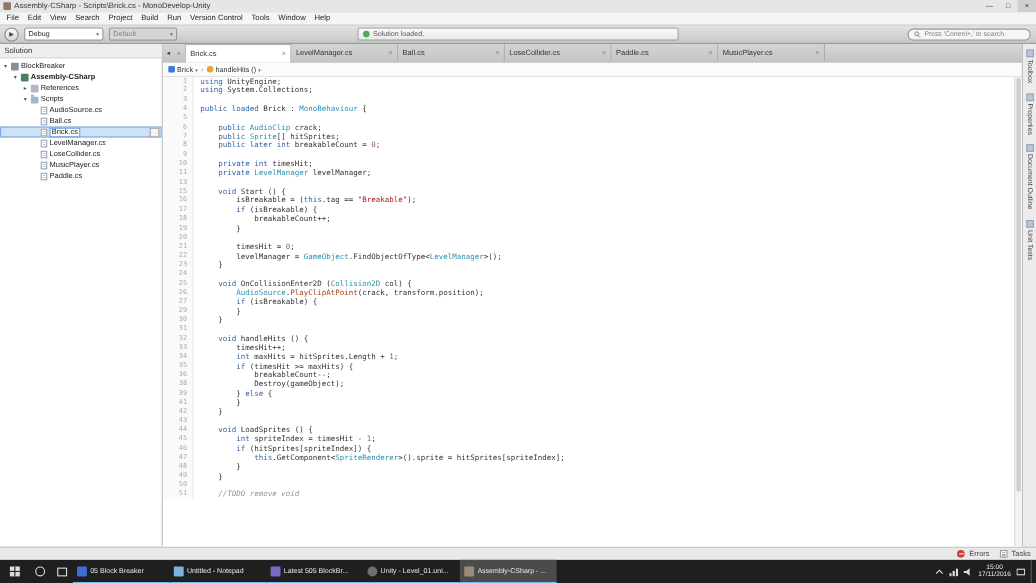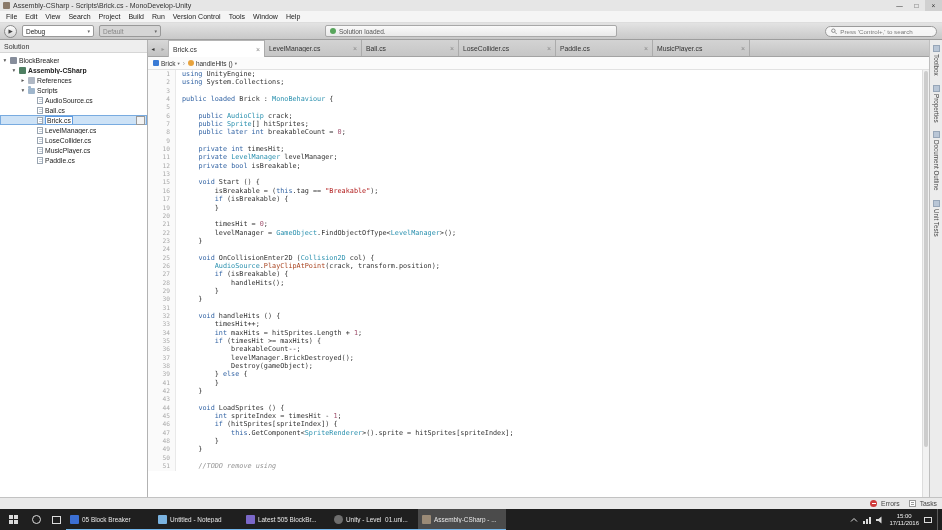--- a/index.html
+++ b/index.html
@@ -376,24 +376,20 @@
           <div class="code-line">
             <span class="ln">10</span>
             <span class="lc"><span class="tk-p">    </span><span class="tk-k">private</span><span class="tk-p"> </span><span class="tk-k">int</span><span class="tk-p"> timesHit;</span></span>
           </div>
 
           <div class="code-line">
             <span class="ln">11</span>
             <span class="lc"><span class="tk-p">    </span><span class="tk-k">private</span><span class="tk-p"> </span><span class="tk-t">LevelManager</span><span class="tk-p"> levelManager;</span></span>
           </div>
 
-          <div class="code-line">
-            <span class="ln">12</span>
-            <span class="lc"><span class="tk-p">    </span><span class="tk-k">private</span><span class="tk-p"> </span><span class="tk-k">bool</span><span class="tk-p"> isBreakable;</span></span>
-          </div>
 
           <div class="code-line">
             <span class="ln">13</span>
             <span class="lc"></span>
           </div>
 
 
           <div class="code-line">
             <span class="ln">15</span>
             <span class="lc"><span class="tk-p">    </span><span class="tk-k">void</span><span class="tk-p"> Start () {</span></span>
@@ -402,20 +398,24 @@
           <div class="code-line">
             <span class="ln">16</span>
             <span class="lc"><span class="tk-p">        isBreakable = (</span><span class="tk-k">this</span><span class="tk-p">.tag == </span><span class="tk-s">"Breakable"</span><span class="tk-p">);</span></span>
           </div>
 
           <div class="code-line">
             <span class="ln">17</span>
             <span class="lc"><span class="tk-p">        </span><span class="tk-k">if</span><span class="tk-p"> (isBreakable) {</span></span>
           </div>
 
+          <div class="code-line">
+            <span class="ln">18</span>
+            <span class="lc"><span class="tk-p">            breakableCount++;</span></span>
+          </div>
 
           <div class="code-line">
             <span class="ln">19</span>
             <span class="lc"><span class="tk-p">        }</span></span>
           </div>
 
           <div class="code-line">
             <span class="ln">20</span>
             <span class="lc"></span>
           </div>
@@ -448,24 +448,20 @@
           <div class="code-line">
             <span class="ln">26</span>
             <span class="lc"><span class="tk-p">        </span><span class="tk-t">AudioSource</span><span class="tk-p">.</span><span class="tk-m">PlayClipAtPoint</span><span class="tk-p">(crack, transform.position);</span></span>
           </div>
 
           <div class="code-line">
             <span class="ln">27</span>
             <span class="lc"><span class="tk-p">        </span><span class="tk-k">if</span><span class="tk-p"> (isBreakable) {</span></span>
           </div>
 
-          <div class="code-line">
-            <span class="ln">28</span>
-            <span class="lc"><span class="tk-p">            handleHits();</span></span>
-          </div>
 
           <div class="code-line">
             <span class="ln">29</span>
             <span class="lc"><span class="tk-p">        }</span></span>
           </div>
 
           <div class="code-line">
             <span class="ln">30</span>
             <span class="lc"><span class="tk-p">    }</span></span>
           </div>
@@ -493,24 +489,20 @@
           <div class="code-line">
             <span class="ln">35</span>
             <span class="lc"><span class="tk-p">        </span><span class="tk-k">if</span><span class="tk-p"> (timesHit &gt;= maxHits) {</span></span>
           </div>
 
           <div class="code-line">
             <span class="ln">36</span>
             <span class="lc"><span class="tk-p">            breakableCount--;</span></span>
           </div>
 
-          <div class="code-line">
-            <span class="ln">37</span>
-            <span class="lc"><span class="tk-p">            levelManager.BrickDestroyed();</span></span>
-          </div>
 
           <div class="code-line">
             <span class="ln">38</span>
             <span class="lc"><span class="tk-p">            Destroy(gameObject);</span></span>
           </div>
 
           <div class="code-line">
             <span class="ln">39</span>
             <span class="lc"><span class="tk-p">        } </span><span class="tk-k">else</span><span class="tk-p"> {</span></span>
           </div>
@@ -561,21 +553,21 @@
             <span class="lc"><span class="tk-p">    }</span></span>
           </div>
 
           <div class="code-line">
             <span class="ln">50</span>
             <span class="lc"></span>
           </div>
 
           <div class="code-line">
             <span class="ln">51</span>
-            <span class="lc"><span class="tk-p">    </span><span class="tk-c">//TODO remove using</span></span>
+            <span class="lc"><span class="tk-p">    </span><span class="tk-c">//TODO remove void</span></span>
           </div>
 
         <div class="v-scrollbar">
           <div class="v-thumb"></div>
         </div>
       </div>
     </div>
 
     <div class="dock-strip">
 

